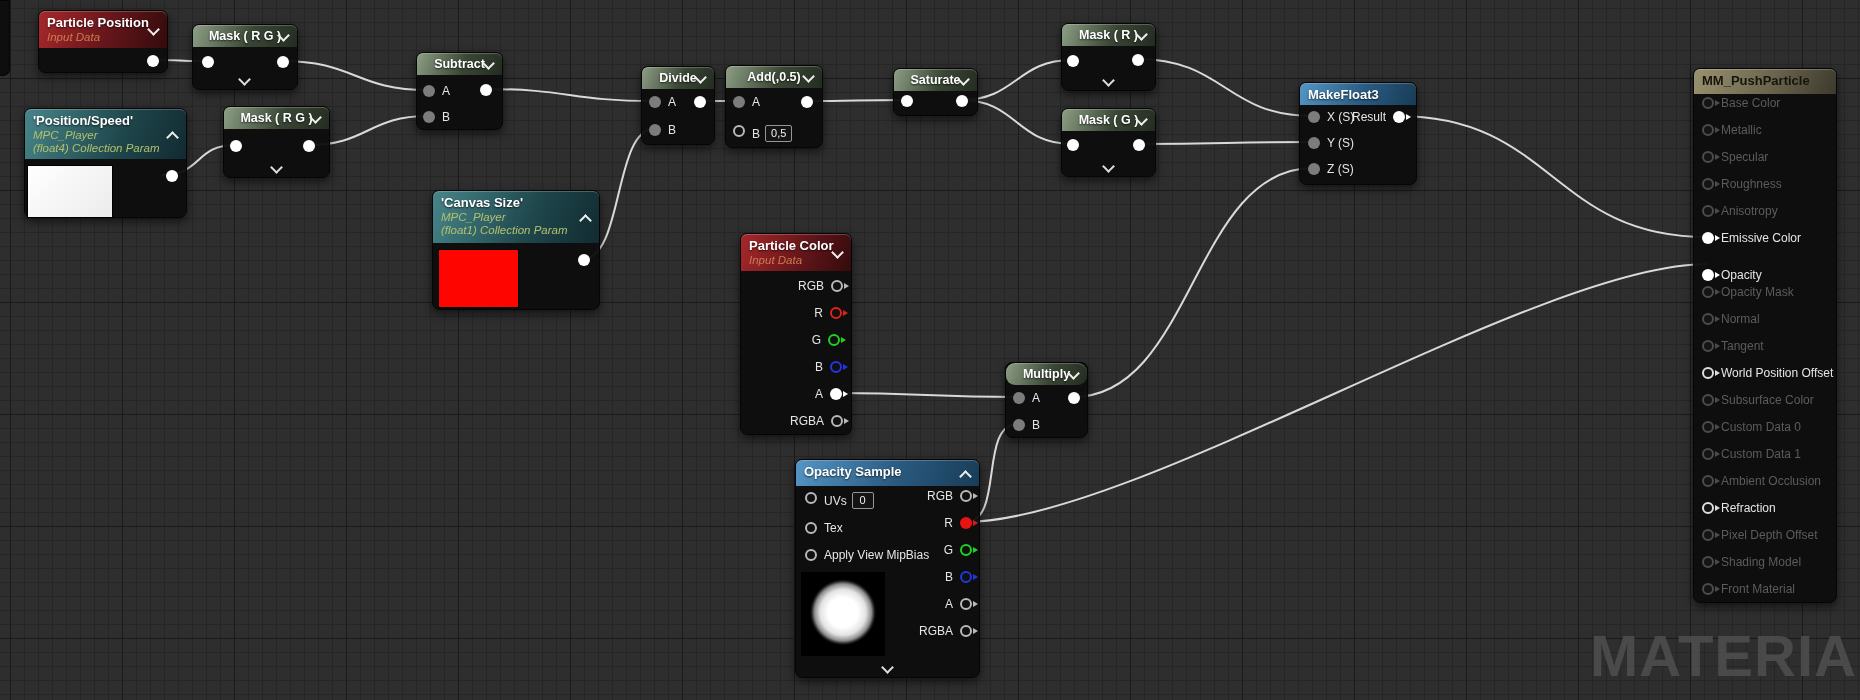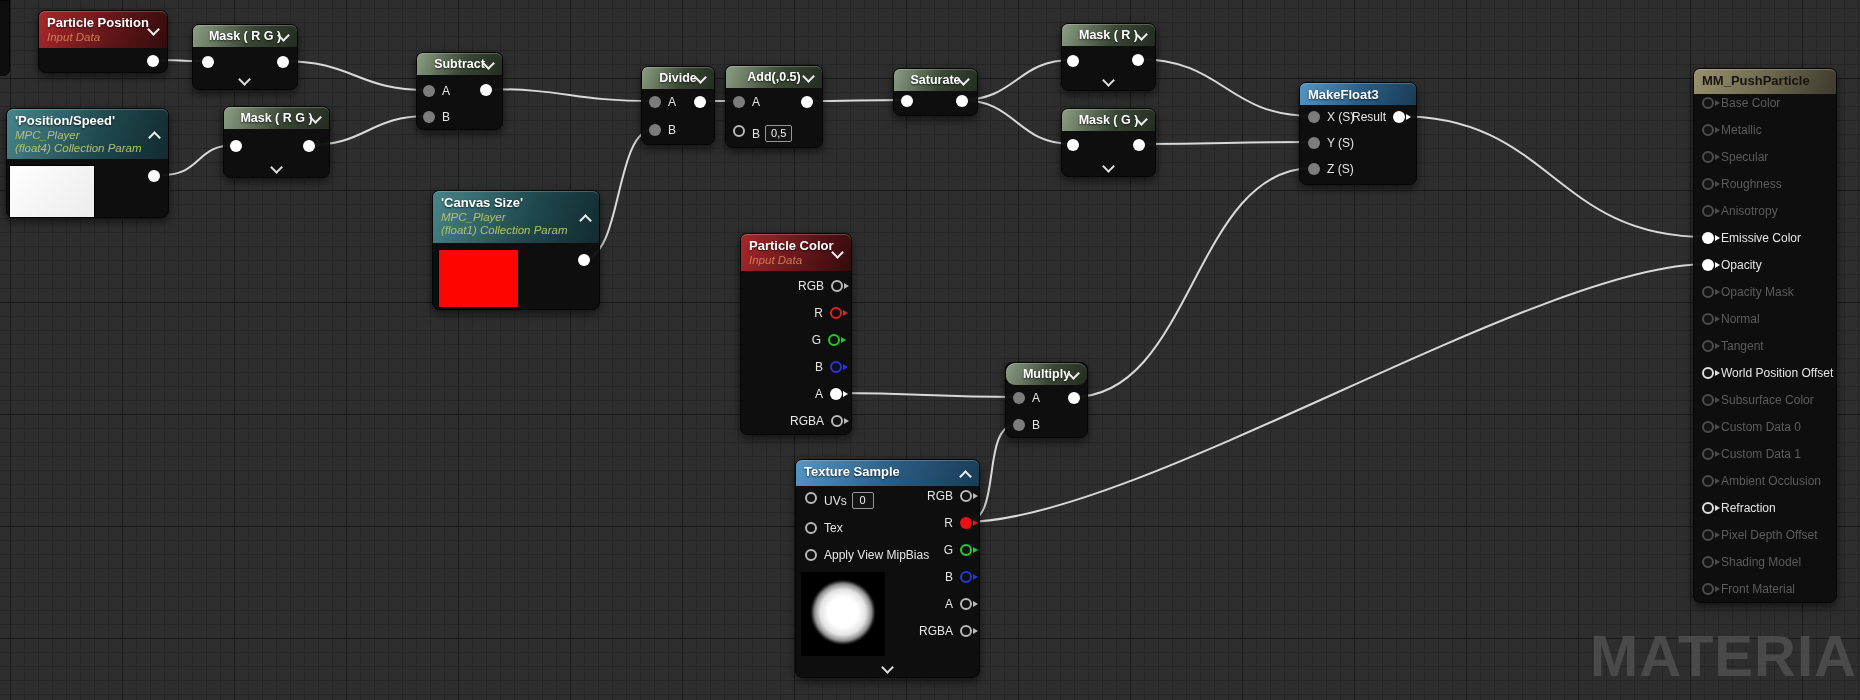--- a/index.html
+++ b/index.html
@@ -111,21 +111,21 @@
           <span class="chev down" style="right: 9px; top: 6px;"></span>
         </div>
         <div class="pin state-connected" style="left: 9px; top: 31px;">
           <span class="dot"></span>
         </div>
         <div class="pin state-connected" style="left: 84px; top: 31px;">
           <span class="dot"></span>
         </div>
         <span class="bchev"></span>
       </div>
-      <div class="node theme-teal" style="left: 6px; top: 108px; width: 163px; height: 110px;">
+      <div class="node theme-teal" style="left: 24px; top: 108px; width: 163px; height: 110px;">
         <div class="hdr" style="height: 50px;">
           <div class="title">'Position/Speed'</div>
           <div class="subtitle">MPC_Player</div>
           <div class="subtitle">(float4) Collection Param</div>
           <span class="chev up" style="right: 9px; top: 24px;"></span>
         </div>
         <div class="preview" style="left: 2px; top: 56px; width: 86px; height: 53px; background: linear-gradient(135deg, rgb(255, 255, 255), rgb(236, 236, 236));"></div>
         <div class="pin state-connected" style="left: 141px; top: 61px;">
           <span class="dot"></span>
         </div>
@@ -352,21 +352,21 @@
         <div class="pin state-connected" style="left: 93px; top: 28px;">
           <span class="dot"></span>
           <span class="arrow" style="border-left-color: rgb(255, 255, 255);"></span>
           <span class="lbl left">
             <span>Result</span>
           </span>
         </div>
       </div>
       <div class="node theme-blue" style="left: 795px; top: 459px; width: 185px; height: 219px;">
         <div class="hdr" style="height: 26px;">
-          <div class="title">Texture Sample</div>
+          <div class="title">Opacity Sample</div>
           <span class="chev up" style="right: 9px; top: 12px;"></span>
         </div>
         <div class="preview sphere" style="left: 5px; top: 112px; width: 84px; height: 84px;"></div>
         <div class="pin state-open" style="left: 9px; top: 32px;">
           <span class="dot"></span>
           <span class="lbl right">
             <span>UVs</span>
             <span class="vbox">0</span>
           </span>
         </div>
@@ -465,21 +465,21 @@
             <span>Anisotropy</span>
           </span>
         </div>
         <div class="pin state-connected" style="left: 8px; top: 163px;">
           <span class="dot"></span>
           <span class="arrow" style="border-left-color: rgb(255, 255, 255);"></span>
           <span class="lbl right">
             <span>Emissive Color</span>
           </span>
         </div>
-        <div class="pin state-connected" style="left: 8px; top: 190px;">
+        <div class="pin state-connected" style="left: 8px; top: 200px;">
           <span class="dot"></span>
           <span class="arrow" style="border-left-color: rgb(255, 255, 255);"></span>
           <span class="lbl right">
             <span>Opacity</span>
           </span>
         </div>
         <div class="pin state-disabled" style="left: 8px; top: 217px; padding-left: 28px;">
           <span class="dot"></span>
           <span class="arrow" style="border-left-color: rgb(76, 76, 76);"></span>
           <span class="lbl right">

